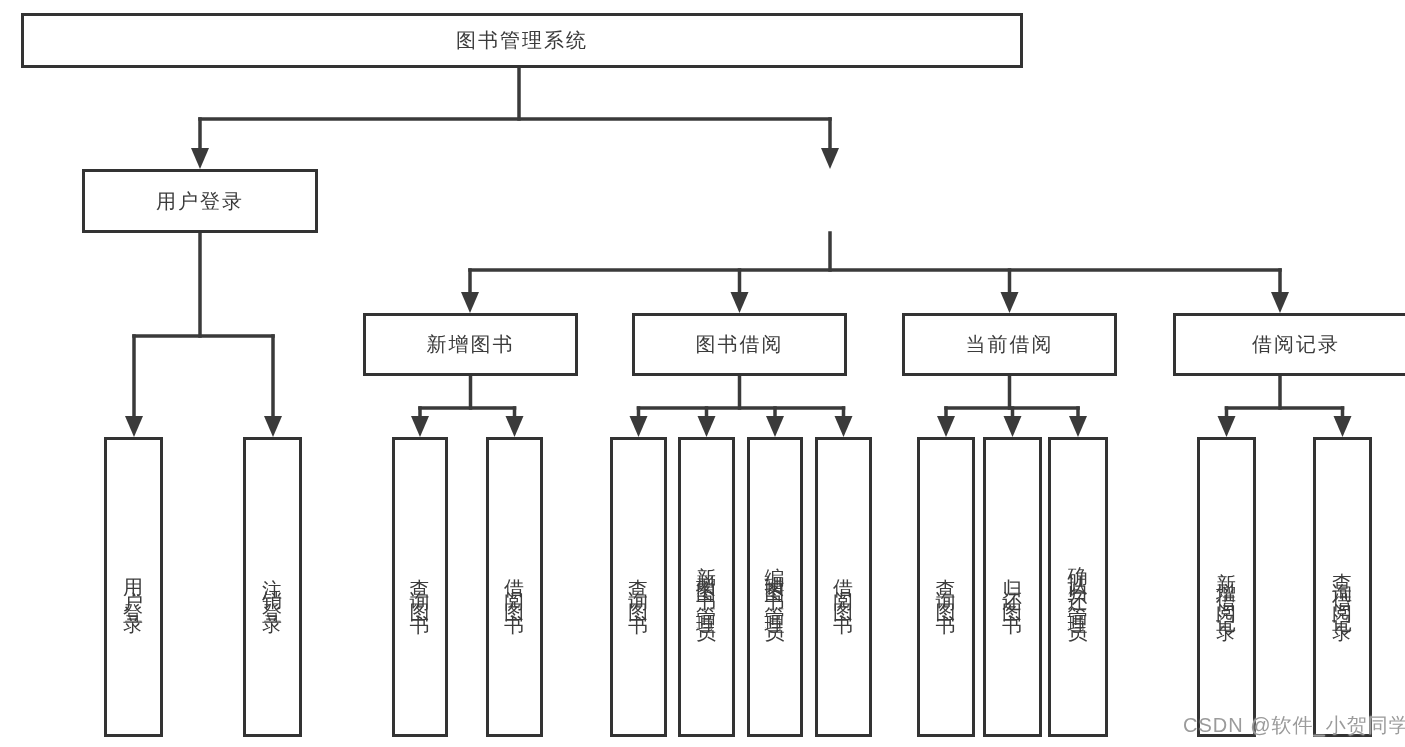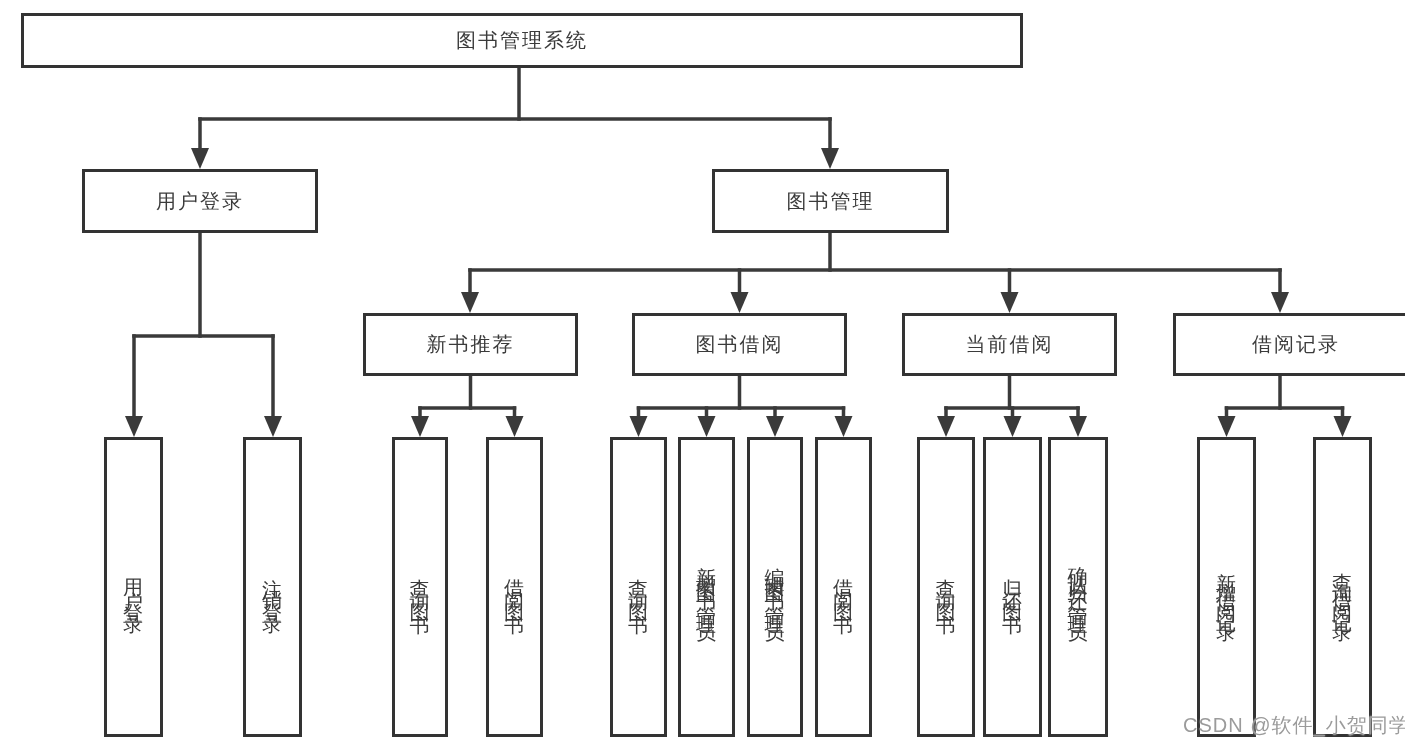--- a/index.html
+++ b/index.html
@@ -130,26 +130,23 @@
     <polygon points="1333.5,416 1351.5,416 1342.5,437" fill="#3a3a3a" stroke="none"></polygon>
   </svg>
 
   <div class="box h" style="left:21px;top:13px;width:1002px;height:55px">
     <span>图书管理系统</span>
   </div>
 
   <div class="box h" style="left:82px;top:169px;width:236px;height:64px">
     <span>用户登录</span>
   </div>
-  <div class="box h" style="left:712px;top:169px;width:237px;height:64px">
-    <span>图书管理</span>
-  </div>
 
   <div class="box h" style="left:363px;top:313px;width:215px;height:63px">
-    <span>新书推荐</span>
+    <span>新增图书</span>
   </div>
   <div class="box h" style="left:902px;top:313px;width:215px;height:63px">
     <span>当前借阅</span>
   </div>
   <div class="box h" style="left:632px;top:313px;width:215px;height:63px">
     <span>图书借阅</span>
   </div>
   <div class="box h" style="left:1173px;top:313px;width:246px;height:63px">
     <span>借阅记录</span>
   </div>

